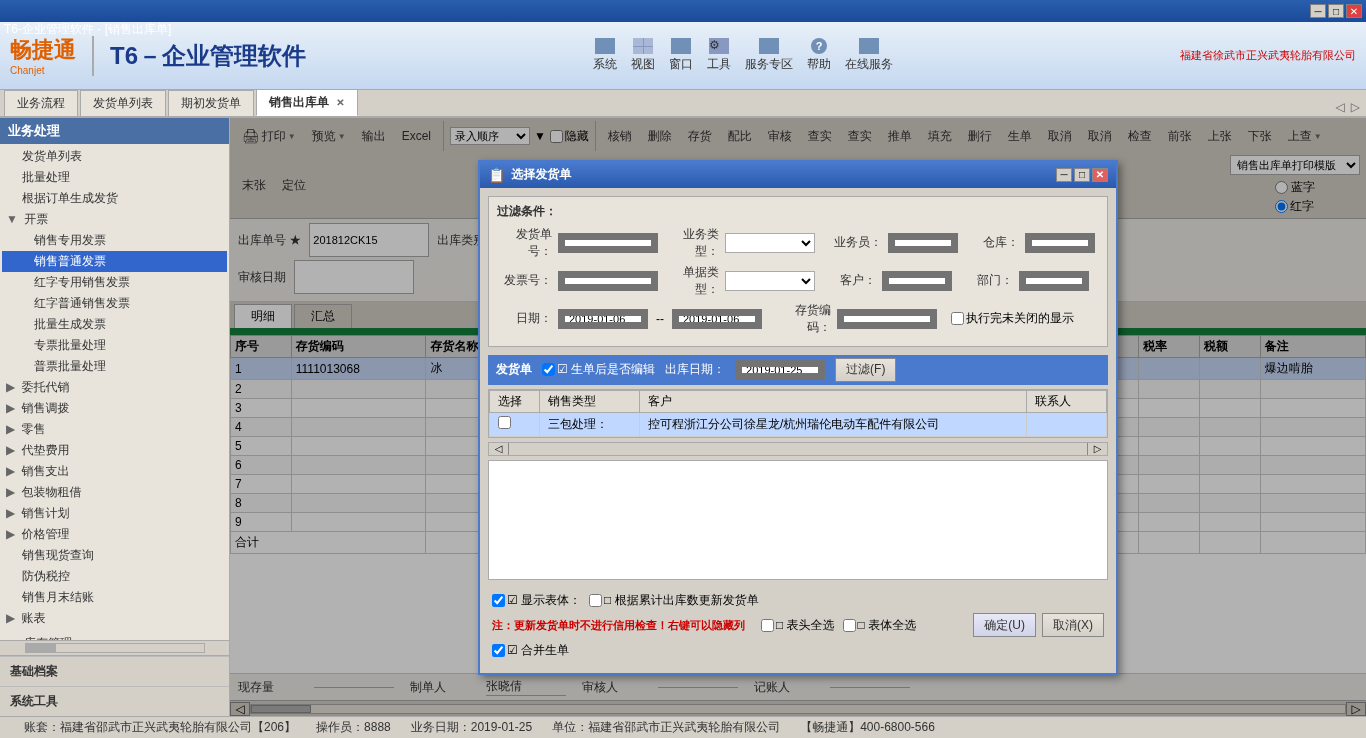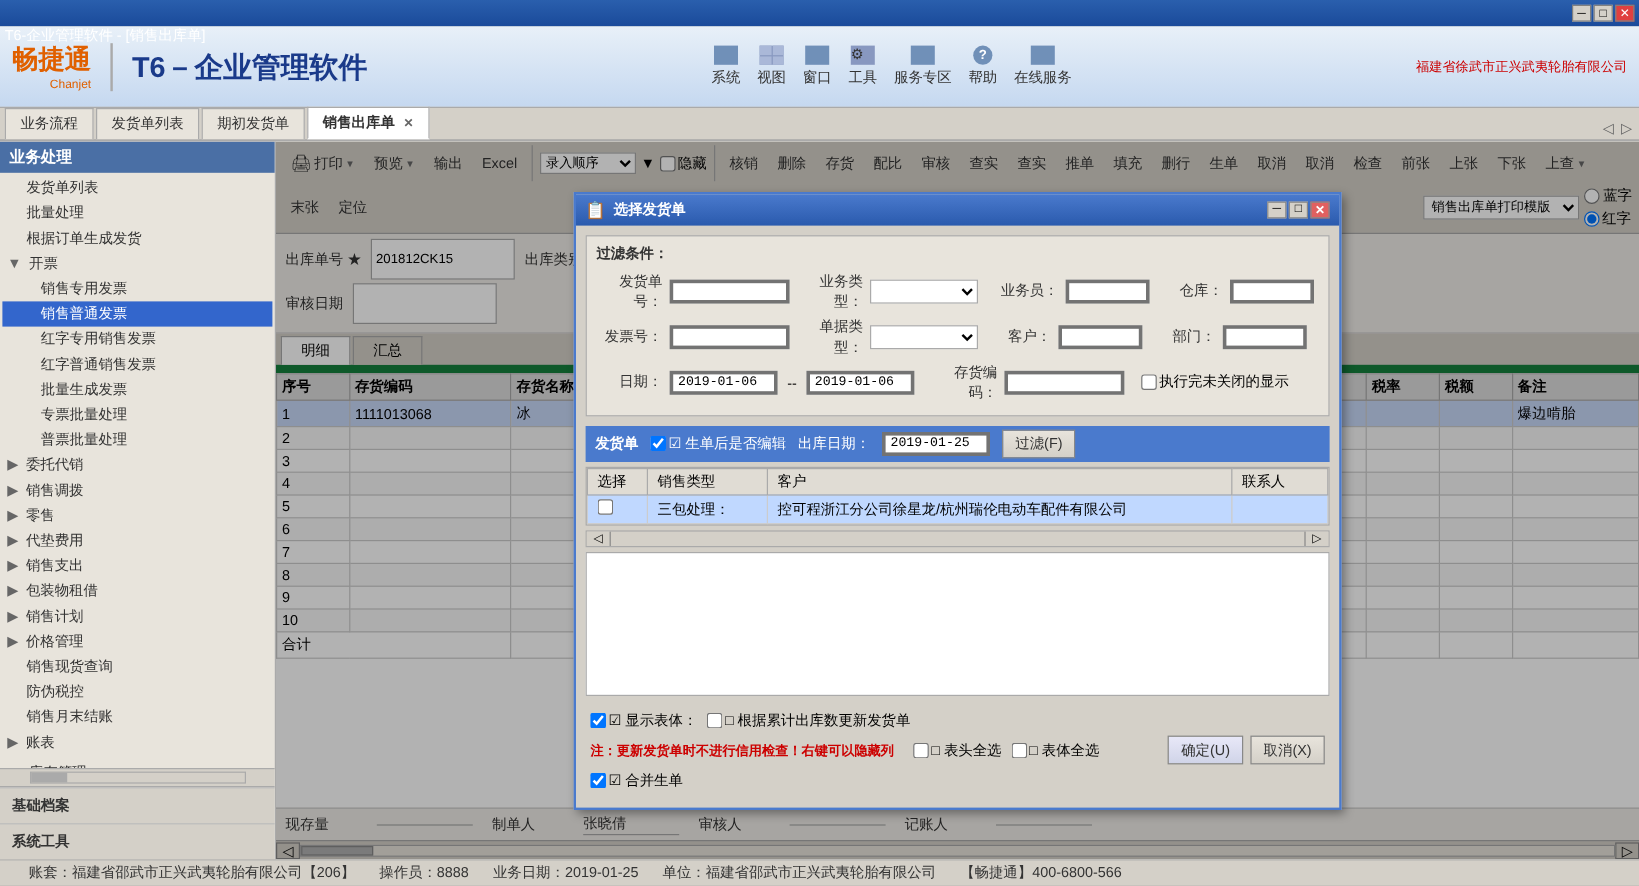--- a/index.html
+++ b/index.html
@@ -29,21 +29,21 @@
     
     .app-header {
       background: linear-gradient(to bottom, #e8f0f8, #c5d8f0);
       height: 68px;
       display: flex;
       align-items: center;
       justify-content: space-between;
       padding: 0 10px;
       border-bottom: 1px solid #aaa;
     }
-    .app-logo { display: flex; align-items: center; gap: 8px; text-align: right; }
+    .app-logo { display: flex; align-items: center; gap: 8px; }
     .logo-divider { width: 2px; height: 40px; background: #aaa; margin: 0 8px; }
     .header-nav { display: flex; align-items: center; gap: 14px; }
     .header-nav-item { display: flex; flex-direction: column; align-items: center; cursor: pointer; color: #333; font-size: 11px; }
 
     
     .tab-bar {
       background: #d4d0c8;
       height: 28px;
       display: flex;
       align-items: flex-end;
@@ -238,26 +238,25 @@
       background: #e8e4dc;
       border: 1px solid #aaa;
       padding: 6px 8px;
       margin-bottom: 8px;
     }
     .filter-title { font-weight: bold; color: #333; margin-bottom: 6px; font-size: 12px; }
     .filter-row { display: flex; align-items: center; gap: 6px; margin-bottom: 4px; }
     .filter-label { width: 55px; text-align: right; color: #333; }
     .filter-input {
       height: 20px;
-      border: 3px solid #737373;
+      border: 7px solid #737373;
       background: white;
       padding: 0 4px;
       font-size: 11px;
       width: 120px;
-      font-family: Liberation Mono, monospace;
     }
     .filter-select {
       height: 20px;
       border: 1px solid #aaa;
       background: white;
       font-size: 11px;
       width: 100px;
     }
     .fapiao-header {
       background: #4a7acd;
@@ -632,21 +631,21 @@
       <div class="sec-btn">
           <span>上查</span>
           <span class="arrow">▼</span>
         </div>
       <div class="sec-btn">
           <span>末张</span>
         </div>
       <div class="sec-btn">
           <span>定位</span>
         </div>
-      <div style="margin-left:auto; display:flex; align-items:center; gap:4px;">
+      <div style="margin-left:auto; display:flex; align-items:center; gap:4px;flex-direction:column;">
         <select class="dropdown-select">
           <option>销售出库单打印模版</option>
         </select>
         <div style="display:flex; flex-direction:column; gap:2px;">
           <label style="display:flex;align-items:center;gap:3px;">
             <input type="radio" name="color" value="blue" style="">
             <span>蓝字</span>
           </label>
           <label style="display:flex;align-items:center;gap:2px;">
             <input type="radio" name="color" value="red" checked="" style="">
@@ -804,34 +803,20 @@
               <td></td>
               <td></td>
               <td></td>
               <td></td>
               <td></td>
               <td></td>
               <td></td>
             </tr>
           <tr>
               <td>9</td>
-              <td></td>
-              <td></td>
-              <td></td>
-              <td></td>
-              <td></td>
-              <td></td>
-              <td></td>
-              <td></td>
-              <td></td>
-              <td></td>
-              <td></td>
-            </tr>
-          <tr>
-              <td>10</td>
               <td></td>
               <td></td>
               <td></td>
               <td></td>
               <td></td>
               <td></td>
               <td></td>
               <td></td>
               <td></td>
               <td></td>

